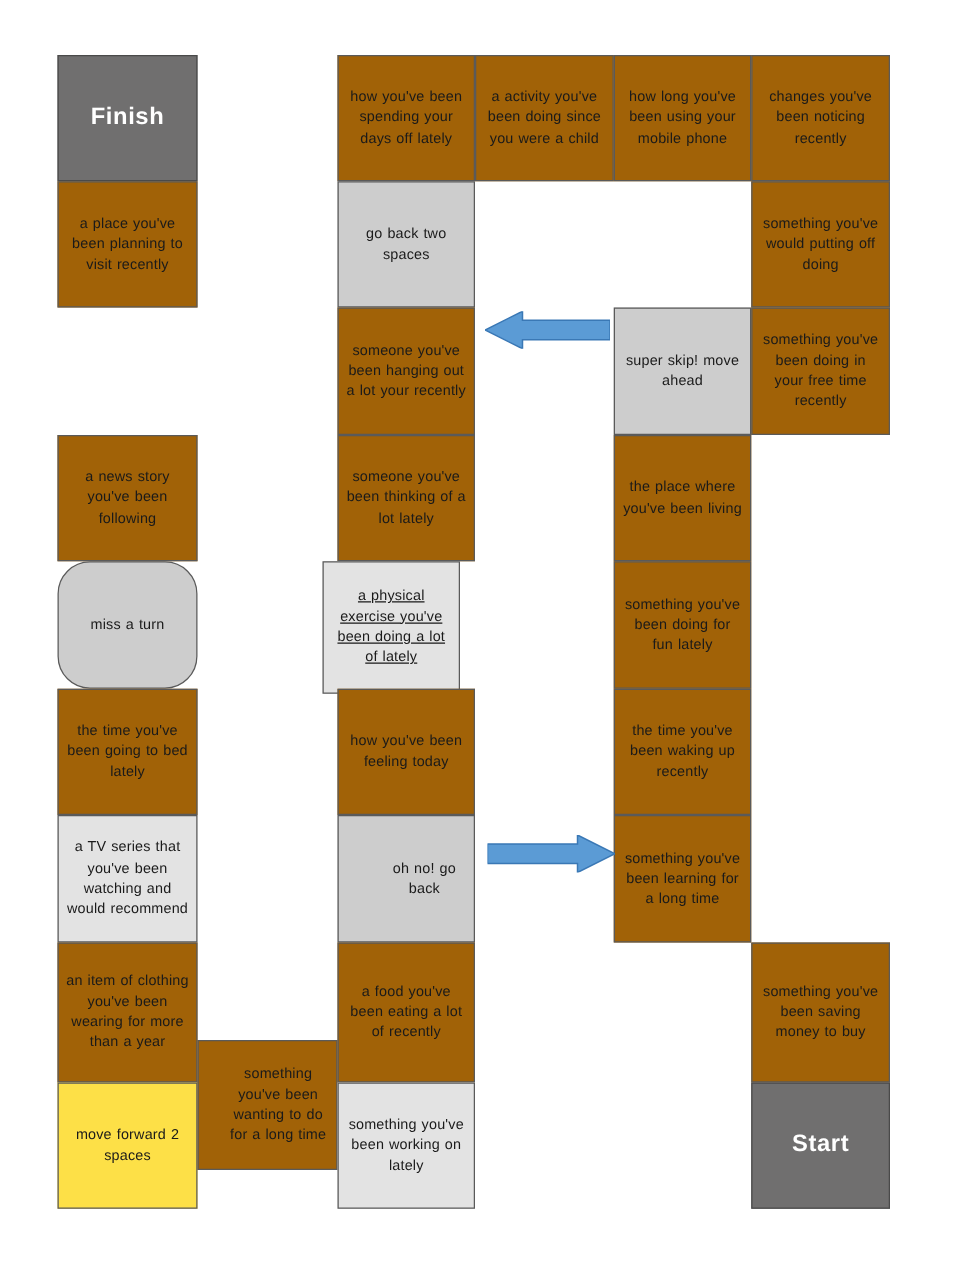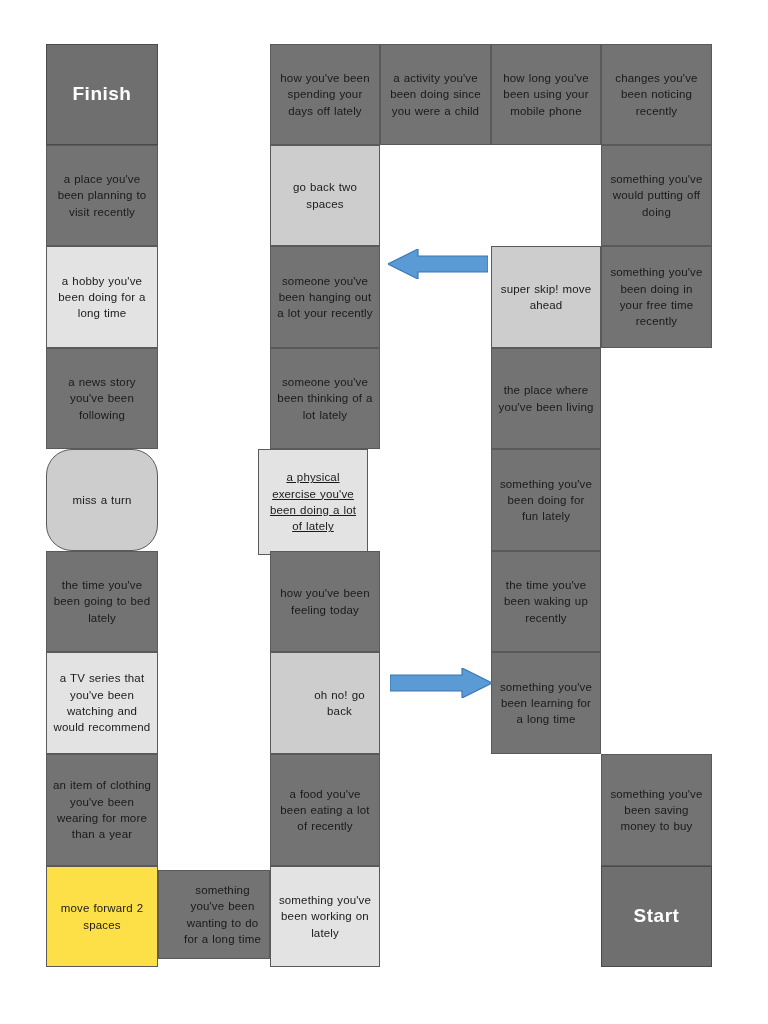--- a/index.html
+++ b/index.html
@@ -18,21 +18,21 @@
     position: relative;
     width: 768px;
     height: 1024px;
     overflow: hidden;
     background: #ffffff;
   }
   .cell {
     position: absolute;
     box-sizing: border-box;
     border: 1px solid #5a5a5a;
-    background: #737373;
+    background: #a16207;
     display: flex;
     align-items: center;
     justify-content: center;
     text-align: center;
     padding: 4px 6px;
     font-size: 11.5px;
     line-height: 1.42;
     color: #1a1a1a;
     letter-spacing: 0.15px;
     word-spacing: 0.6px;
@@ -62,42 +62,39 @@
 </head>
 <body>
 
 <div id="board">
     <div class="cell shade-endcap" style="left: 46px; top: 44px; width: 112px; height: 101px;">
       <span class="cell-text">Finish</span>
     </div>
     <div class="cell" style="left: 46px; top: 145px; width: 112px; height: 101px;">
       <span class="cell-text">a place you've been planning to visit recently</span>
     </div>
-    <div class="cell shade-light" style="left: 46px; top: 246px; width: 112px; height: 102px;">
-      <span class="cell-text">a hobby you've been doing for a long time</span>
-    </div>
     <div class="cell" style="left: 46px; top: 348px; width: 112px; height: 101px;">
       <span class="cell-text">a news story you've been following</span>
     </div>
     <div class="cell shade-medium" style="left: 46px; top: 449px; width: 112px; height: 102px; border-radius: 26px;">
       <span class="cell-text">miss a turn</span>
     </div>
     <div class="cell" style="left: 46px; top: 551px; width: 112px; height: 101px;">
       <span class="cell-text">the time you've been going to bed lately</span>
     </div>
     <div class="cell shade-light" style="left: 46px; top: 652px; width: 112px; height: 102px;">
       <span class="cell-text">a TV series that you've been watching and would recommend</span>
     </div>
     <div class="cell" style="left: 46px; top: 754px; width: 112px; height: 112px;">
       <span class="cell-text">an item of clothing you've been wearing for more than a year</span>
     </div>
     <div class="cell shade-dark" style="left: 46px; top: 866px; width: 112px; height: 101px;">
       <span class="cell-text">move forward 2 spaces</span>
     </div>
-    <div class="cell" style="left: 158px; top: 870px; width: 112px; height: 89px; padding-left: 23px;">
+    <div class="cell" style="left: 158px; top: 832px; width: 112px; height: 104px; padding-left: 23px;">
       <span class="cell-text">something you've been wanting to do for a long time</span>
     </div>
     <div class="cell" style="left: 270px; top: 44px; width: 110px; height: 101px;">
       <span class="cell-text">how you've been spending your days off lately</span>
     </div>
     <div class="cell shade-medium" style="left: 270px; top: 145px; width: 110px; height: 101px;">
       <span class="cell-text">go back two spaces</span>
     </div>
     <div class="cell" style="left: 270px; top: 246px; width: 110px; height: 102px;">
       <span class="cell-text">someone you've been hanging out a lot your recently</span>

